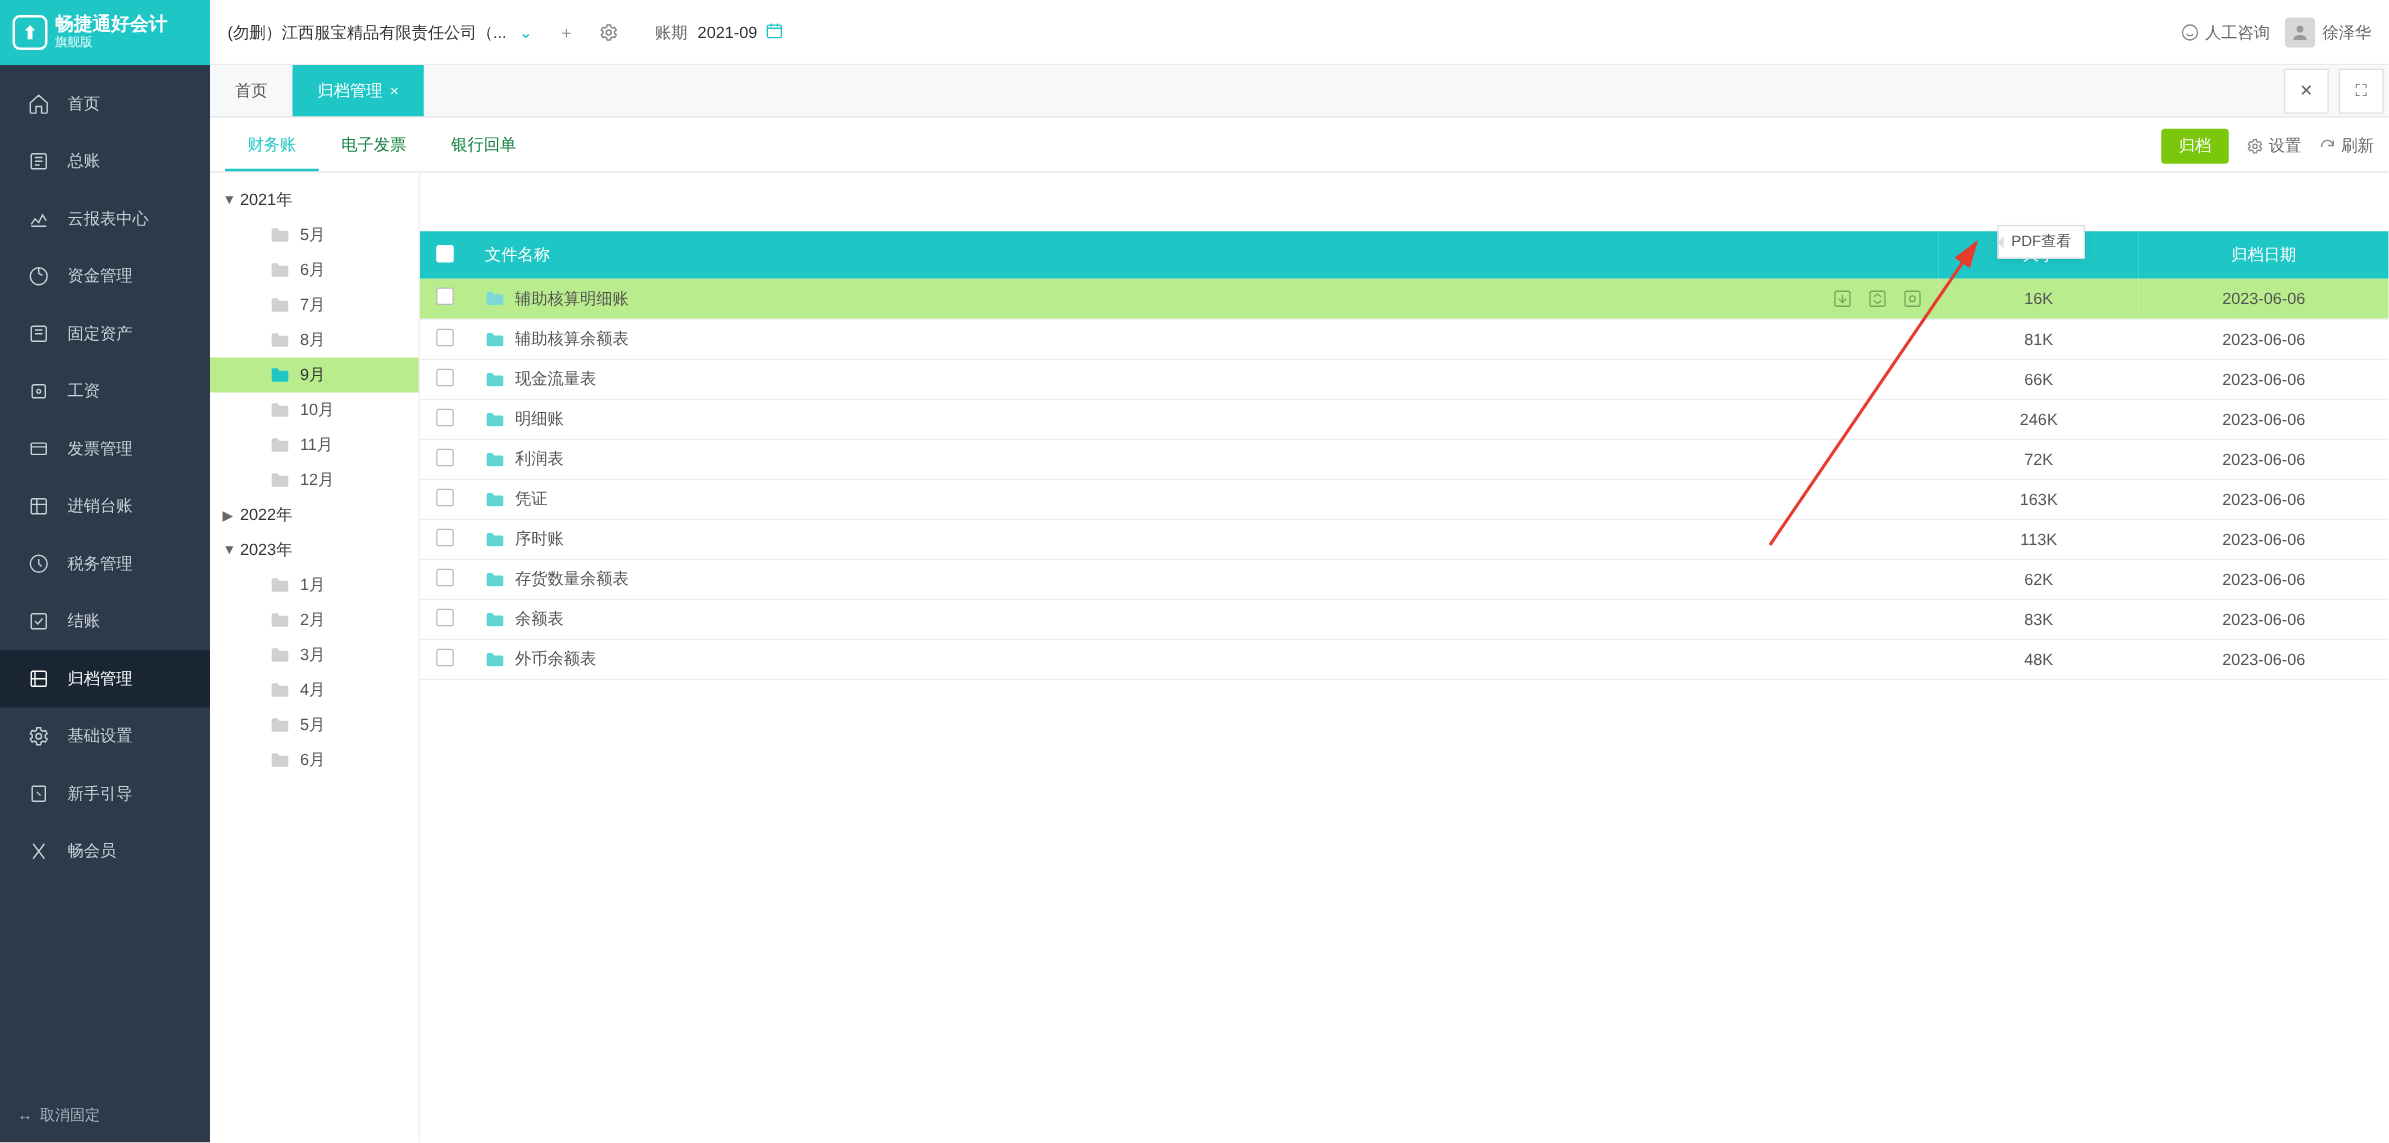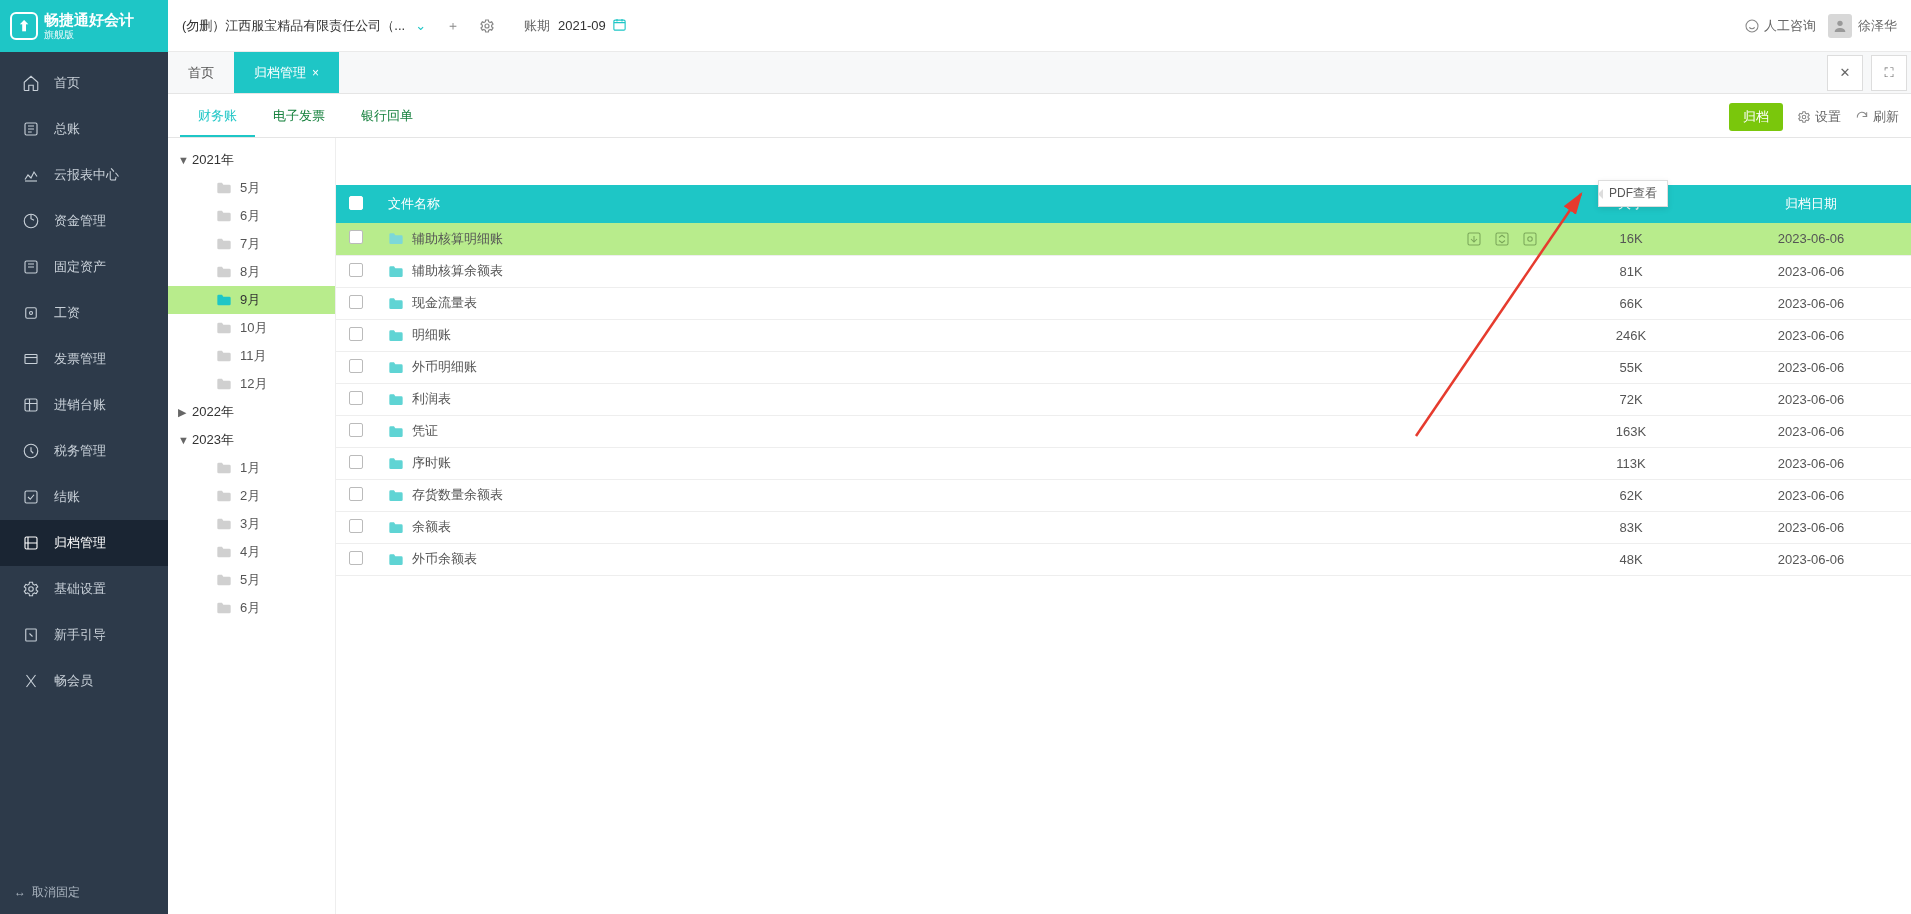--- a/index.html
+++ b/index.html
@@ -480,28 +480,20 @@
                   <td><span class="file-icon"><svg viewBox="0 0 24 20">
                         <path d="M2 4a2 2 0 0 1 2-2h5l2 3h9a2 2 0 0 1 2 2v9a2 2 0 0 1-2 2H4a2 2 0 0 1-2-2z"></path>
                       </svg></span><span>明细账</span></td>
                   <td class="center">246K</td>
                   <td class="center">2023-06-06</td>
                 </tr>
                 <tr>
                   <td class="center"><span class="chk"></span></td>
                   <td><span class="file-icon"><svg viewBox="0 0 24 20">
                         <path d="M2 4a2 2 0 0 1 2-2h5l2 3h9a2 2 0 0 1 2 2v9a2 2 0 0 1-2 2H4a2 2 0 0 1-2-2z"></path>
-                      </svg></span><span>外币明细账</span></td>
-                  <td class="center">55K</td>
-                  <td class="center">2023-06-06</td>
-                </tr>
-                <tr>
-                  <td class="center"><span class="chk"></span></td>
-                  <td><span class="file-icon"><svg viewBox="0 0 24 20">
-                        <path d="M2 4a2 2 0 0 1 2-2h5l2 3h9a2 2 0 0 1 2 2v9a2 2 0 0 1-2 2H4a2 2 0 0 1-2-2z"></path>
                       </svg></span><span>利润表</span></td>
                   <td class="center">72K</td>
                   <td class="center">2023-06-06</td>
                 </tr>
                 <tr>
                   <td class="center"><span class="chk"></span></td>
                   <td><span class="file-icon"><svg viewBox="0 0 24 20">
                         <path d="M2 4a2 2 0 0 1 2-2h5l2 3h9a2 2 0 0 1 2 2v9a2 2 0 0 1-2 2H4a2 2 0 0 1-2-2z"></path>
                       </svg></span><span>凭证</span></td>
                   <td class="center">163K</td>

